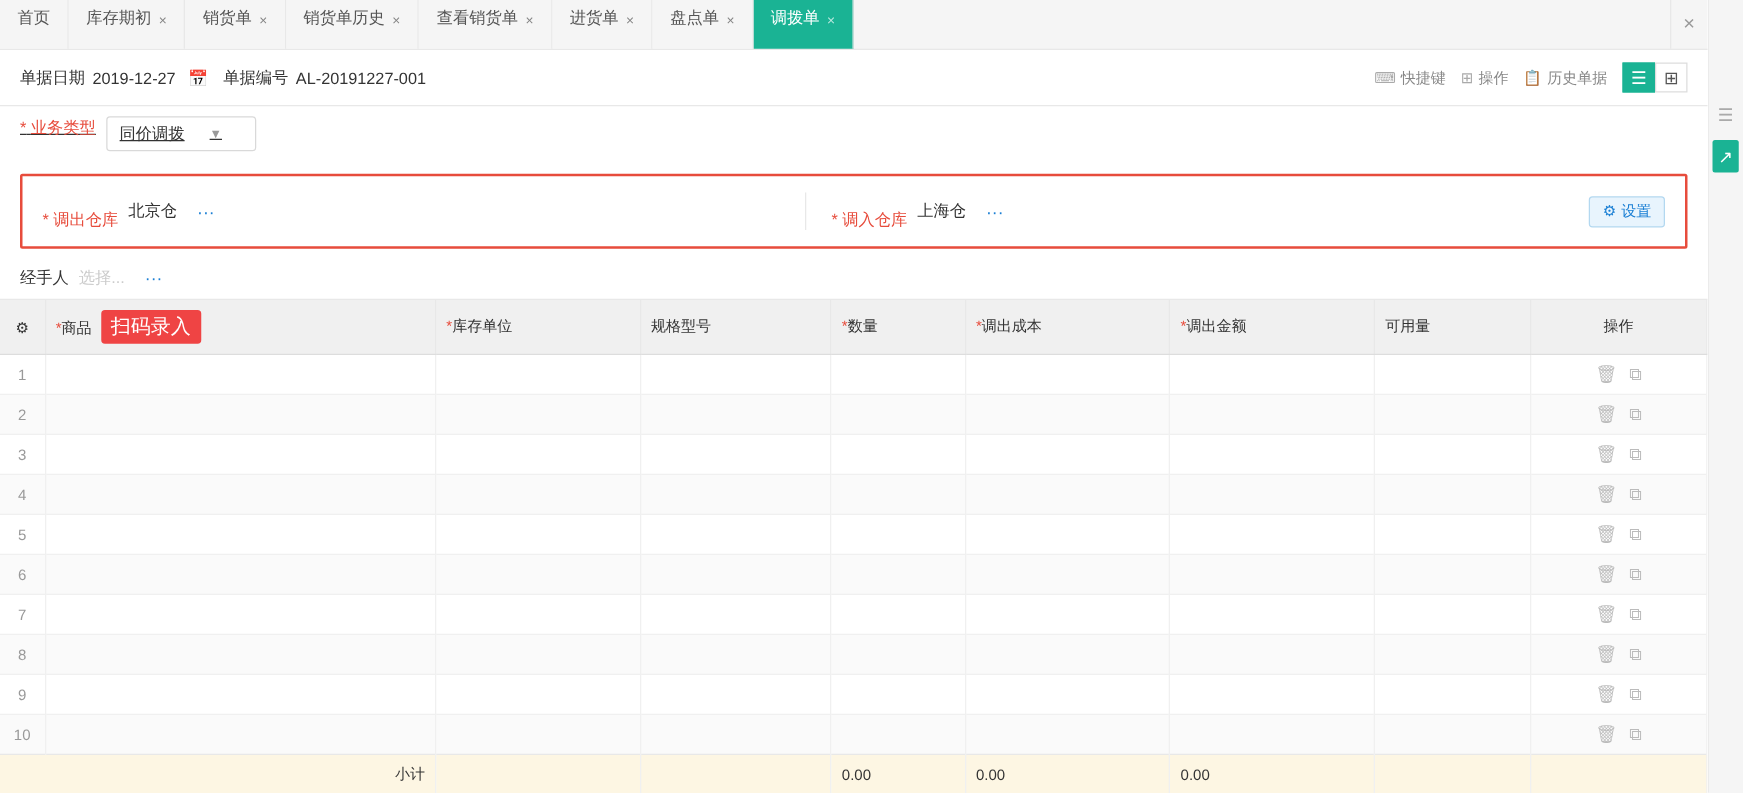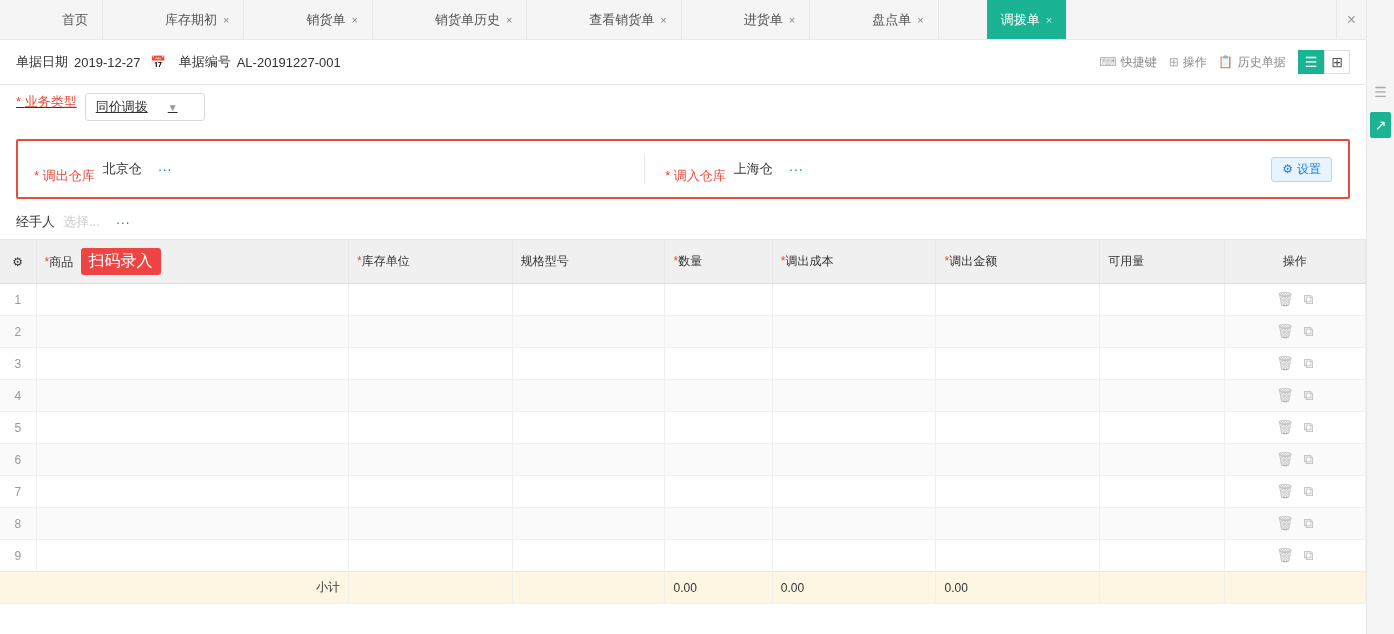--- a/index.html
+++ b/index.html
@@ -5,23 +5,23 @@
     * { box-sizing: border-box; margin: 0; padding: 0; }
     body { font-family: "Microsoft YaHei", "PingFang SC", Arial, sans-serif; font-size: 13px; background: #fff; color: #333; overflow: hidden; }
 
     
     .tab-bar {
       display: flex; align-items: center; height: 40px;
       border-bottom: 1px solid #e8e8e8; background: #f5f5f5;
       padding: 0 0 0 0;
     }
     .tab-item {
-      display: flex; align-items: center; padding: 0 14px; height: 100%;
+      display: flex; align-items: flex-end; padding: 16px 14px; height: 100%;
       cursor: pointer; font-size: 13px; color: #555; border-right: 1px solid #e8e8e8;
-      white-space: nowrap; position: relative; background: #f5f5f5; margin-left: 48px;
+      white-space: nowrap; position: relative; background: #f5f5f5;
     }
     .tab-item.active {
       background: #1ab394; color: #fff;
     }
     .tab-item .close-icon {
       margin-left: 6px; cursor: pointer; font-size: 11px; opacity: 0.7;
     }
     .tab-item.active .close-icon { color: #fff; }
     .close-btn-right {
       margin-left: auto; display: flex; align-items: center; padding: 0 10px;
@@ -387,20 +387,34 @@
       <td></td>
       <td></td>
       <td></td>
       <td></td>
       <td></td>
       <td class="actions">
         <span class="action-icon" title="删除">🗑</span>
         <span class="action-icon" title="复制">⧉</span>
       </td>
     </tr>
+          <tr>
+      <td class="row-num">10</td>
+      <td></td>
+      <td></td>
+      <td></td>
+      <td></td>
+      <td></td>
+      <td></td>
+      <td></td>
+      <td class="actions">
+        <span class="action-icon" title="删除">🗑</span>
+        <span class="action-icon" title="复制">⧉</span>
+      </td>
+    </tr>
           <tr class="subtotal-row">
     <td colspan="2" style="text-align:right;padding-right:8px;">小计</td>
     <td></td>
     <td></td>
     <td>0.00</td>
     <td>0.00</td>
     <td>0.00</td>
     <td></td>
     <td>
       

